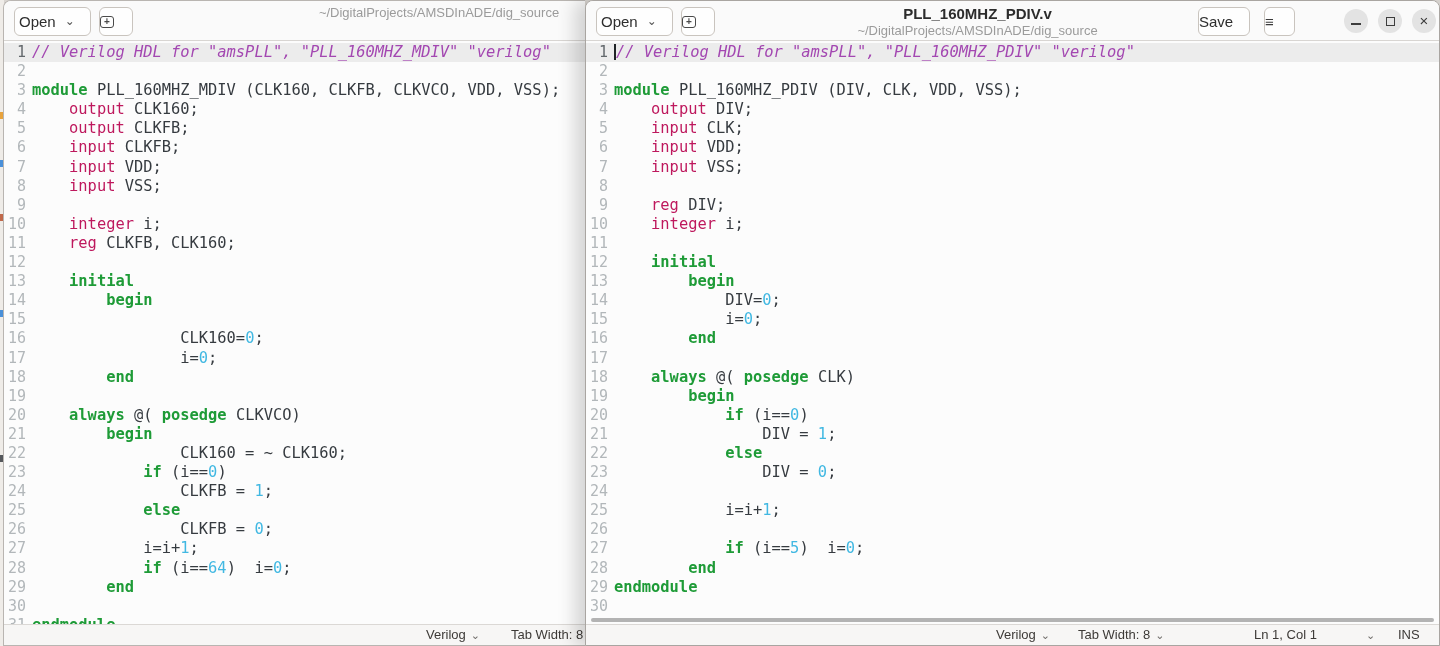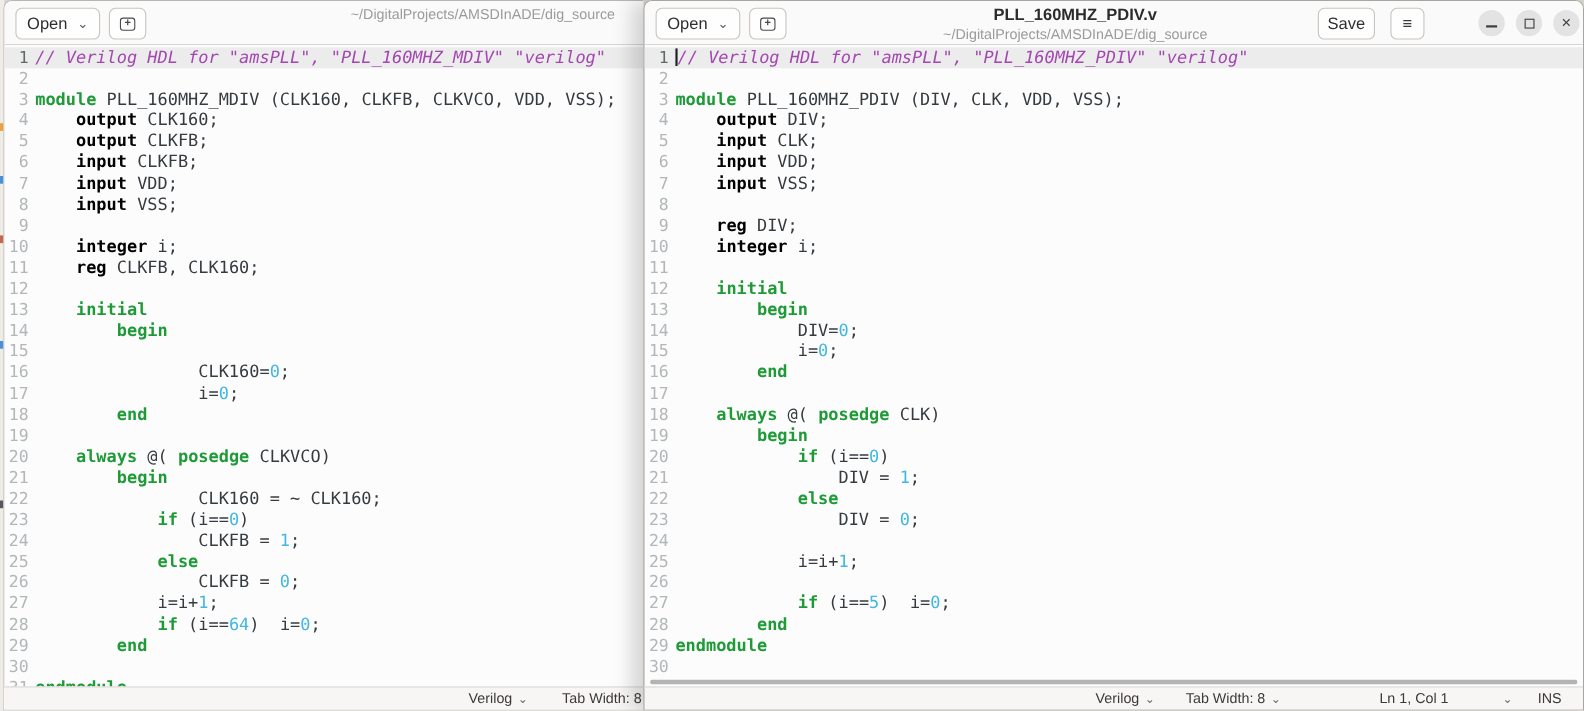--- a/index.html
+++ b/index.html
@@ -14,21 +14,21 @@
 
   .window { position:absolute; top:0; height:646px; background:#fcfcfc; }
   .left-window  { left:3px;  width:582px; border-top-left-radius:8px; border:1px solid #b9b5b1; border-right:none; overflow:hidden; }
   .right-window { left:585px; width:855px; border-top-left-radius:8px; border-top-right-radius:8px;
                   border:1px solid #a9a5a1; box-shadow:-10px 0 18px rgba(0,0,0,.16); overflow:hidden; }
 
   
   .headerbar { position:absolute; top:0; left:0; right:0; height:40px; background:#fafafa; border-bottom:1px solid #d8d5d2; }
   .btn { position:absolute; top:6px; height:29px; background:#fefefe; border:1px solid #c9c4be; border-radius:6px;
          font-family:"Liberation Sans",sans-serif; font-size:15px; color:#2e2e2e; cursor:pointer;
-         display:flex; align-items:center; justify-content:center; }
+         display:flex; align-items:center; }
   .open-btn { left:10px; width:77px; gap:9px; padding:0 4px; }
   .open-btn .chev { font-size:12px; color:#555; margin-top:-2px; }
   .newtab-btn { left:95px; width:34px; }
   .tabplus-icon { display:inline-block; width:14px; height:12px; border:1.5px solid #4a4a4a; border-radius:3px;
                   font-size:10px; line-height:9px; color:#4a4a4a; text-align:center; font-weight:bold; }
   .title-wrap { position:absolute; top:4px; text-align:center; pointer-events:none; }
   .lw-title-wrap { left:270px; width:330px; }
   .rw-title-wrap { left:150px; right:220px; }
   .wtitle { font-size:15px; font-weight:bold; color:#2c2c2c; line-height:18px; }
   .wsubtitle { font-size:13px; color:#9b9b9b; line-height:15px; }
@@ -46,21 +46,21 @@
             background:#fcfcfc; padding-top:2px;
             font-family:"DejaVu Sans Mono","Liberation Mono",monospace; font-size:15.4px; }
   .cl { display:flex; height:19.1px; line-height:19.1px; white-space:pre; }
   .ln { flex:none; width:22px; text-align:right; color:#b2b7ba; font-size:15px; }
   .ct { padding-left:6px; }
   .cur { background:#ececec; }
   .cur .ln { color:#63686c; }
   .caret { display:inline-block; width:0; height:16px; border-left:2px solid #1f2326; vertical-align:-3px; }
   .tok-c { color:#a347b1; font-style:italic; }
   .tok-k { color:#1e9b37; font-weight:bold;margin-top:40px; }
-  .tok-t { color:#000000; font-weight:bold; }
+  .tok-t { color:#be185d; font-weight:normal; }
   .tok-n { color:#41b8e2; }
   .tok-p { color:#363b40; }
 
   
   .statusbar { position:absolute; left:0; right:0; bottom:0; height:21px; background:#f7f6f5; border-top:1px solid #dbd8d5;
                font-size:13px; color:#3d3a37; }
   .sb-item { position:absolute; top:2px; white-space:nowrap; cursor:pointer; }
   .sb-chev { font-size:11px; color:#6f6c69; margin-left:5px; }
   .hscrollbar { position:absolute; left:5px; right:5px; bottom:23px; height:4px; border-radius:2px; background:#b3b3b3; }
 </style>

